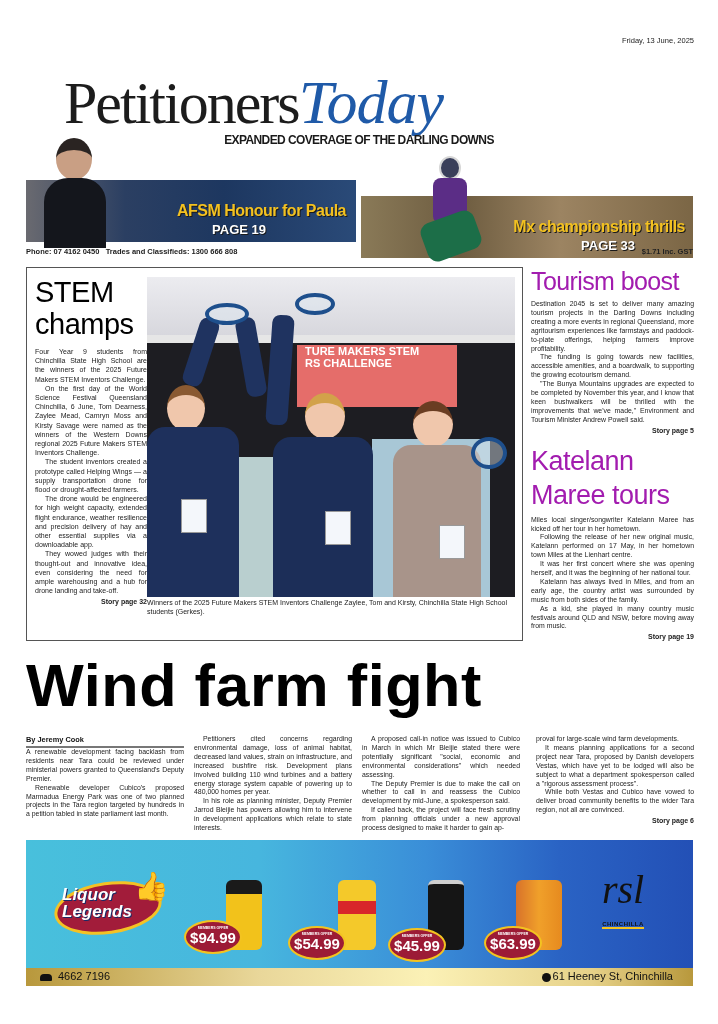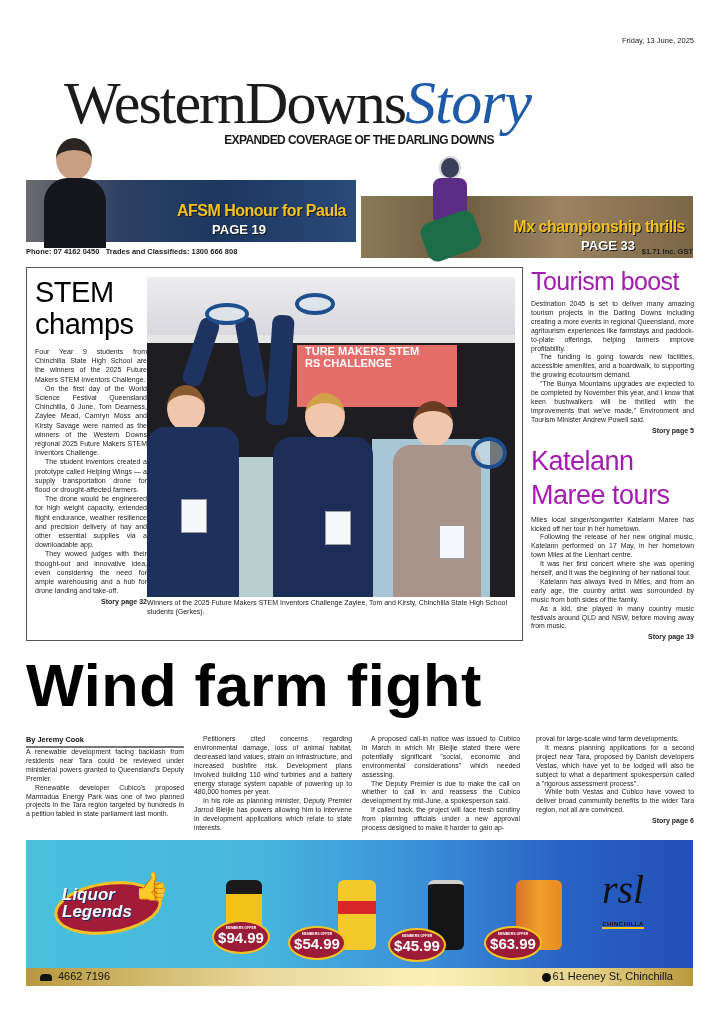--- a/index.html
+++ b/index.html
@@ -91,21 +91,21 @@
   .ad-address { position: absolute; right: 20px; top: 2px; font-size: 11px; color: #111; }
   .phone-icon { display: inline-block; width: 12px; height: 7px; background: #111; border-radius: 4px 4px 1px 1px; margin-right: 6px; vertical-align: middle; }
   .pin-icon { display: inline-block; width: 9px; height: 9px; background: #111; border-radius: 50%; margin-right: 2px; vertical-align: middle; }
 </style>
 </head>
 <body>
 
 <div class="date">Friday, 13 June, 2025</div>
 
 <div class="masthead">
-  <span class="mast-main">WesternDowns</span><span class="mast-accent">Story</span>
+  <span class="mast-main">Petitioners</span><span class="mast-accent">Today</span>
 </div>
 <div class="tagline">EXPANDED COVERAGE OF THE DARLING DOWNS</div>
 
 <div class="promo promo-left" style="overflow:visible">
   <div class="promo-photo-person">
     <div class="person-head"></div>
     <div class="person-body"></div>
   </div>
   <div class="promo-title">AFSM Honour for Paula</div>
   <div class="promo-page">PAGE 19</div>
@@ -215,21 +215,21 @@
   <div class="ad-logo">
     <div class="ad-logo-oval"></div>
     <div class="thumb">👍</div>
     <div class="ad-logo-text">
       <span>Liquor</span><br>
       <span>Legends</span>
     </div>
   </div>
 
   <div class="product" style="left:200px;width:36px;background:linear-gradient(#1a1a1a 0 20%, #f2c21b 20% 100%);"></div>
-  <div class="price-badge" style="left:158px;top:80px;margin-left:28px;">
+  <div class="price-badge" style="left:158px;top:80px;">
     <span class="pb-top">MEMBERS OFFER</span>
     <span class="pb-price">$94.99</span>
     <span class="pb-bot"></span>
   </div>
 
   <div class="product" style="left:312px;width:38px;background:linear-gradient(#f4c92a 0 30%, #d8262a 30% 48%, #f4c92a 48% 100%);"></div>
   <div class="price-badge" style="left:262px;top:86px;">
     <span class="pb-top">MEMBERS OFFER</span>
     <span class="pb-price">$54.99</span>
     <span class="pb-bot"></span>

